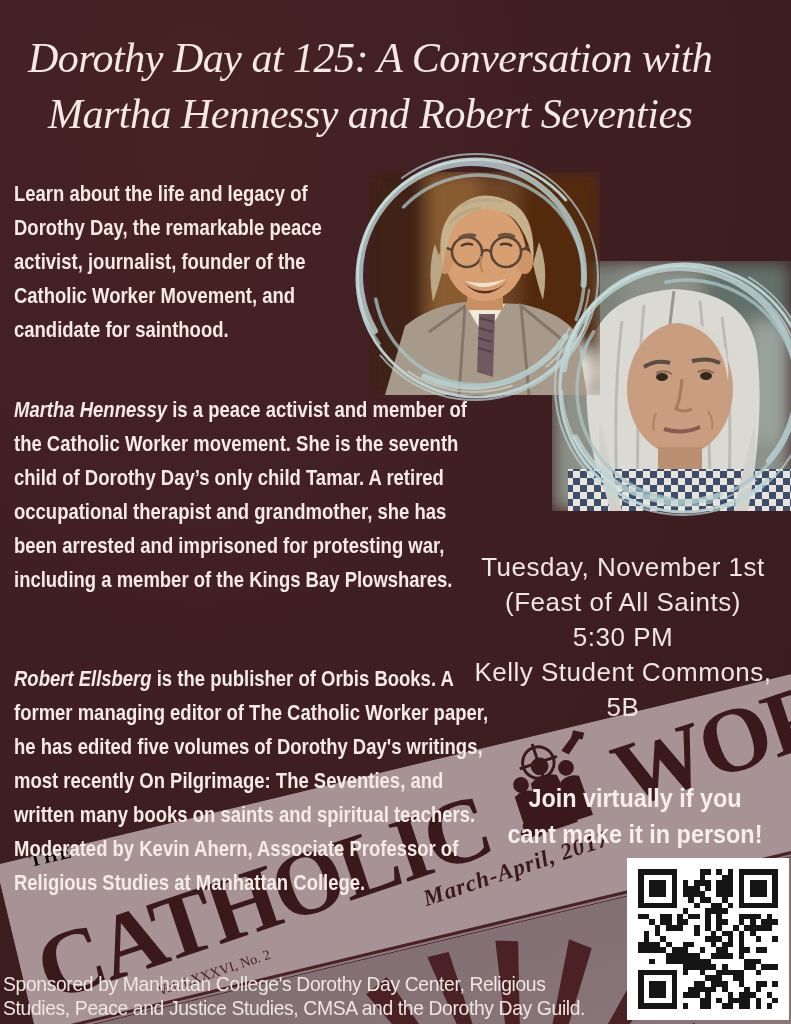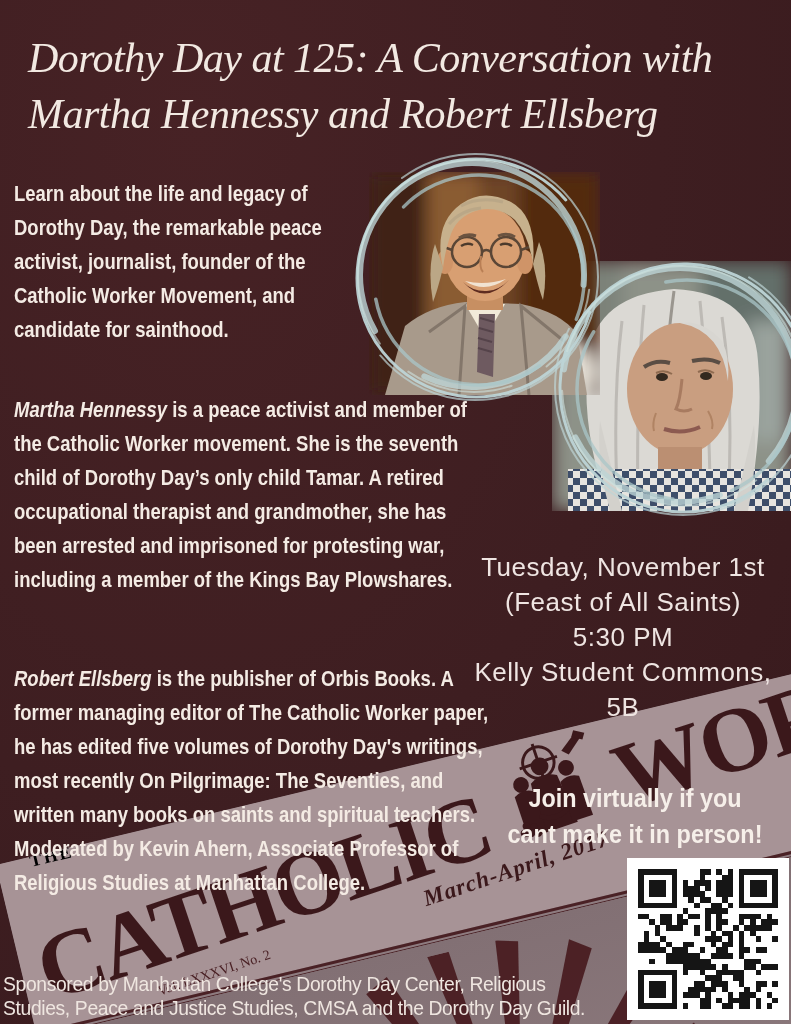--- a/index.html
+++ b/index.html
@@ -28,21 +28,21 @@
   .photo{position:absolute;overflow:hidden;}
   .photo-mh{left:552px;top:261px;width:239px;height:250px;z-index:2;}
   .photo-re{left:369px;top:172px;width:231px;height:223px;z-index:3;}
   .ring{position:absolute;z-index:5;}
   .ring-re{left:345px;top:150px;z-index:4;}
   .ring-mh{left:550px;top:253px;}
   
   .title{position:absolute;left:28px;top:30px;margin:0;z-index:6;
     font-family:"Liberation Serif", serif;font-style:italic;font-weight:500;
     font-size:42px;line-height:56px;letter-spacing:-0.5px;color:#F2E9E2;}
-  .title span{display:block;}
+  .title span{display:block;text-align:center;}
   .para{position:absolute;margin:0;z-index:6;color:#F4EBE4;font-weight:bold;
     font-size:22px;line-height:34px;transform:scaleX(.84);transform-origin:0 0;}
   .p1{left:14px;top:177px;width:432px;}
   .p2{left:14px;top:393px;width:552px;}
   .p3{left:14px;top:662px;width:566px;}
   .para .pname{font-style:italic;}
   .event{position:absolute;left:448px;top:550px;width:350px;z-index:6;text-align:center;
     color:#EFE5E2;font-size:26px;line-height:35px;letter-spacing:.5px;font-weight:normal;}
   .join{position:absolute;left:470px;top:780px;width:330px;z-index:6;text-align:center;
     color:#F6EFE9;font-weight:bold;font-size:26px;line-height:36px;transform:scaleX(.9);transform-origin:50% 0;}
@@ -196,21 +196,21 @@
       <circle cx="134" cy="135" r="124" stroke-width="3" opacity=".95" stroke-dasharray="620 110" transform="rotate(70 134 135)"></circle>
       <circle cx="130" cy="132" r="117" stroke-width="6" opacity=".8" stroke-dasharray="430 60 170 70" transform="rotate(190 130 132)"></circle>
       <circle cx="137" cy="137" r="110" stroke-width="3.5" opacity=".75" stroke="#A9C6C8" stroke-dasharray="280 60 220 90" transform="rotate(280 137 137)"></circle>
       <circle cx="133" cy="134" r="128" stroke-width="2" opacity=".7" stroke-dasharray="440 210" transform="rotate(10 133 134)"></circle>
       <circle cx="132" cy="133" r="120" stroke-width="2" opacity=".6" stroke="#CFE2E0" stroke-dasharray="100 40 310 140" transform="rotate(130 132 133)"></circle>
     </g>
   </svg>
 
   <h1 class="title">
     <span>Dorothy Day at 125: A Conversation with</span>
-    <span>Martha Hennessy and Robert Ellsberg</span>
+    <span>Martha Hennessy and Robert Seventies</span>
   </h1>
 
   <p class="para p1">Learn about the life and legacy of Dorothy Day, the remarkable peace activist, journalist, founder of the Catholic Worker Movement, and candidate for sainthood.</p>
 
   <p class="para p2"><span class="pname">Martha Hennessy</span><span> is a peace activist and member of the Catholic Worker movement. She is the seventh child of Dorothy Day’s only child Tamar. A retired occupational therapist and grandmother, she has been arrested and imprisoned for protesting war, including a member of the Kings Bay Plowshares.</span></p>
 
   <p class="para p3"><span class="pname">Robert Ellsberg</span><span> is the publisher of Orbis Books. A former managing editor of The Catholic Worker paper, he has edited five volumes of Dorothy Day's writings, most recently On Pilgrimage: The Seventies, and written many books on saints and spiritual teachers. Moderated by Kevin Ahern, Associate Professor of Religious Studies at Manhattan College.</span></p>
 
   <div class="event">
     <div>Tuesday, November 1st</div>

